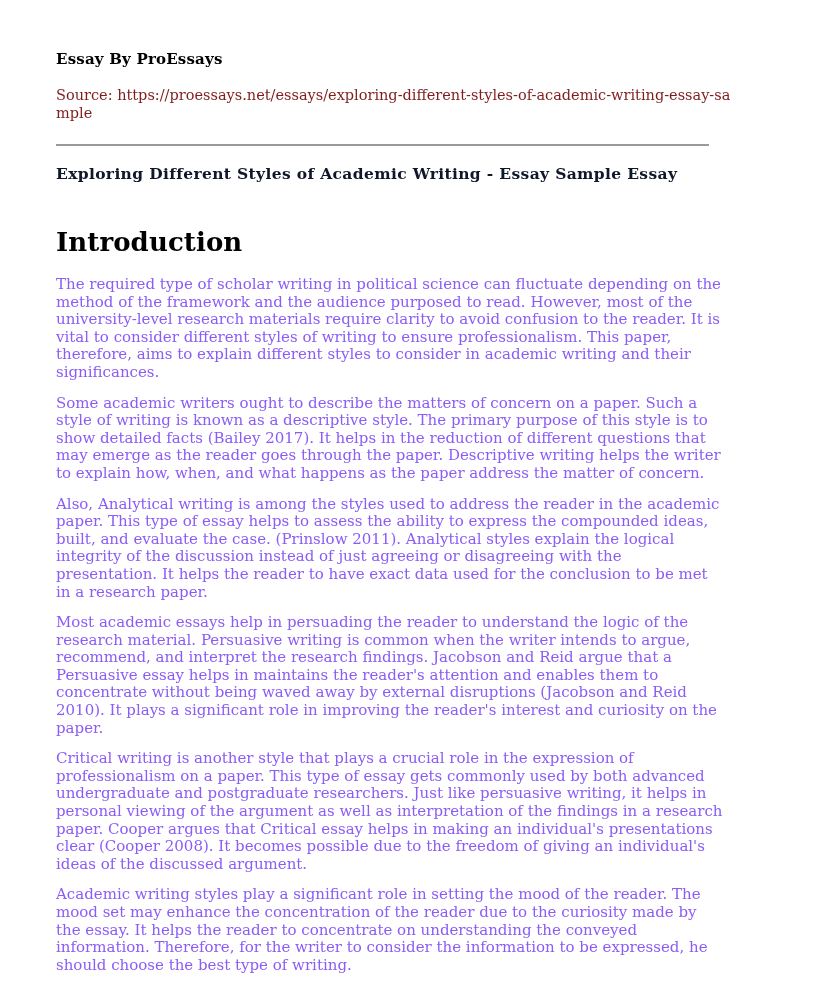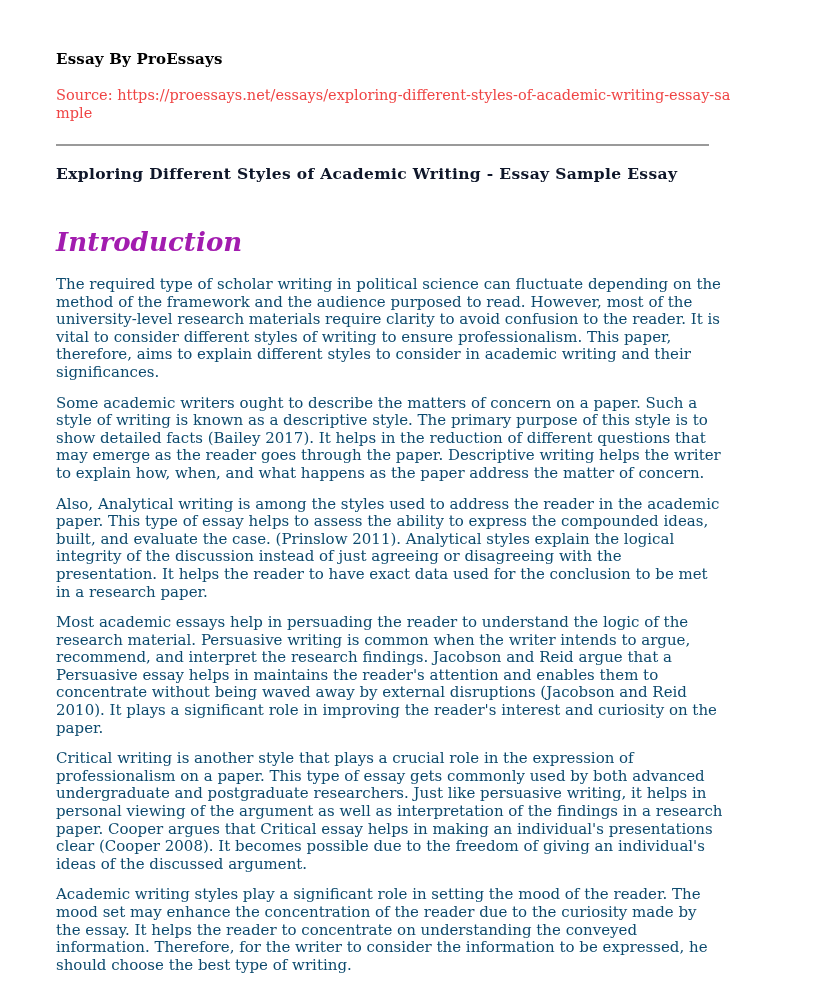--- a/index.html
+++ b/index.html
@@ -35,21 +35,21 @@
     line-height: 18px;
     letter-spacing: 0.2px;
     color: #000;
     margin: 0 0 18px 0;
   }
   .source-line {
     font-family: "DejaVu Serif", "Liberation Serif", serif;
     font-size: 14.5px;
     font-weight: 400;
     line-height: 18px;
-    color: #ef4444;
+    color: #7f1d1d;
     margin: 0;
     word-break: break-all;
   }
 
   .rule {
     border: 0;
     border-top: 2px solid #9a9a9a;
     margin: 22px 24px 0 0;
     height: 0;
   }
@@ -70,34 +70,33 @@
     padding-right: 8px;
   }
 
   h2.section-heading {
     font-family: "DejaVu Serif", "Liberation Serif", serif;
     font-size: 26px;
     font-weight: 700;
     line-height: 32px;
     letter-spacing: 0.1px;
     margin: 0 0 18px 0;
-    color: #a21caf;
-    font-style: italic;
+    color: #000000;
   }
   h2.section-heading.trailing {
     margin: 26px 0 0 0;
   }
 
   p.para {
     font-family: "DejaVu Serif", "Liberation Serif", serif;
     font-size: 15px;
     font-weight: 400;
     line-height: 17.6px;
     margin: 0 0 13px 0;
-    color: #0c4a6e;
+    color: #8b5cf6;
     text-align: left;
     max-width: 712px;
   }
   p.para:last-of-type {
     margin-bottom: 0;
   }
 </style>
 </head>
 <body>
 

